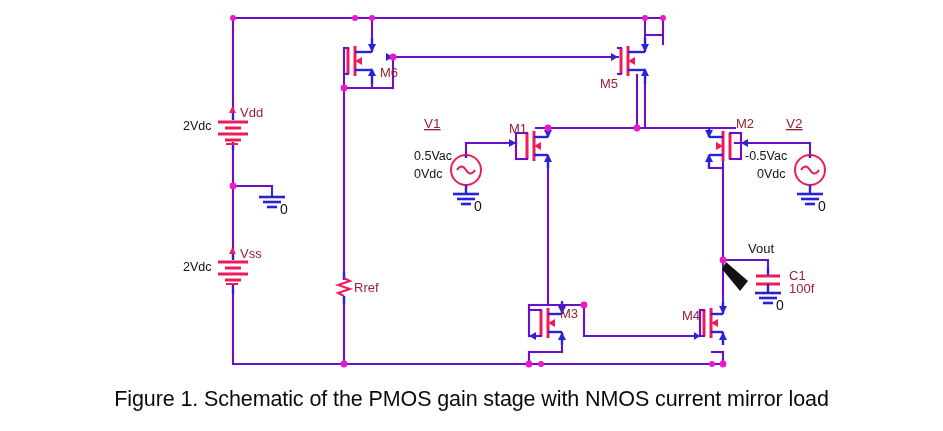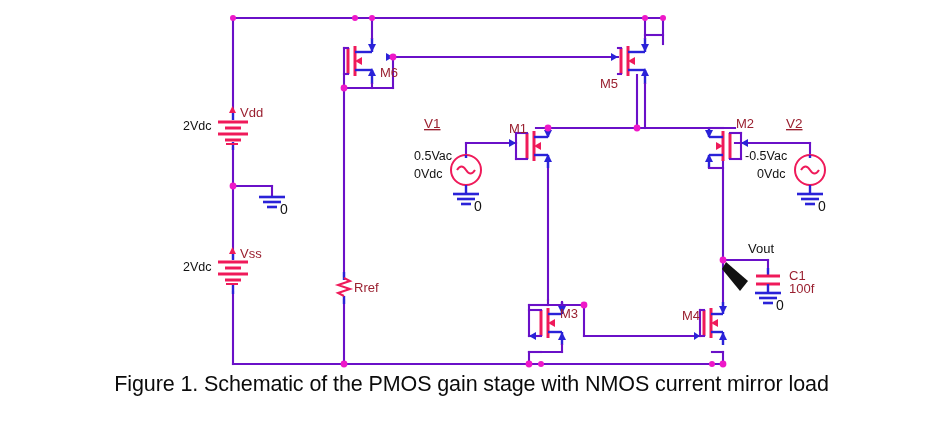--- a/index.html
+++ b/index.html
@@ -90,21 +90,21 @@
     text-decoration: underline;
   }
   text.lbl-net {
     fill: #111111;
     font-family: "Liberation Sans", sans-serif;
     font-size: 13px;
   }
   #caption {
     position: absolute;
     left: 0;
-    top: 372px;
+    top: 387px;
     width: 943px;
     text-align: center;
     font-family: "Liberation Sans", sans-serif;
     font-size: 21.5px;
     color: #0b0b0b;
     letter-spacing: -0.1px;
   }
 </style>
 </head>
 <body>

